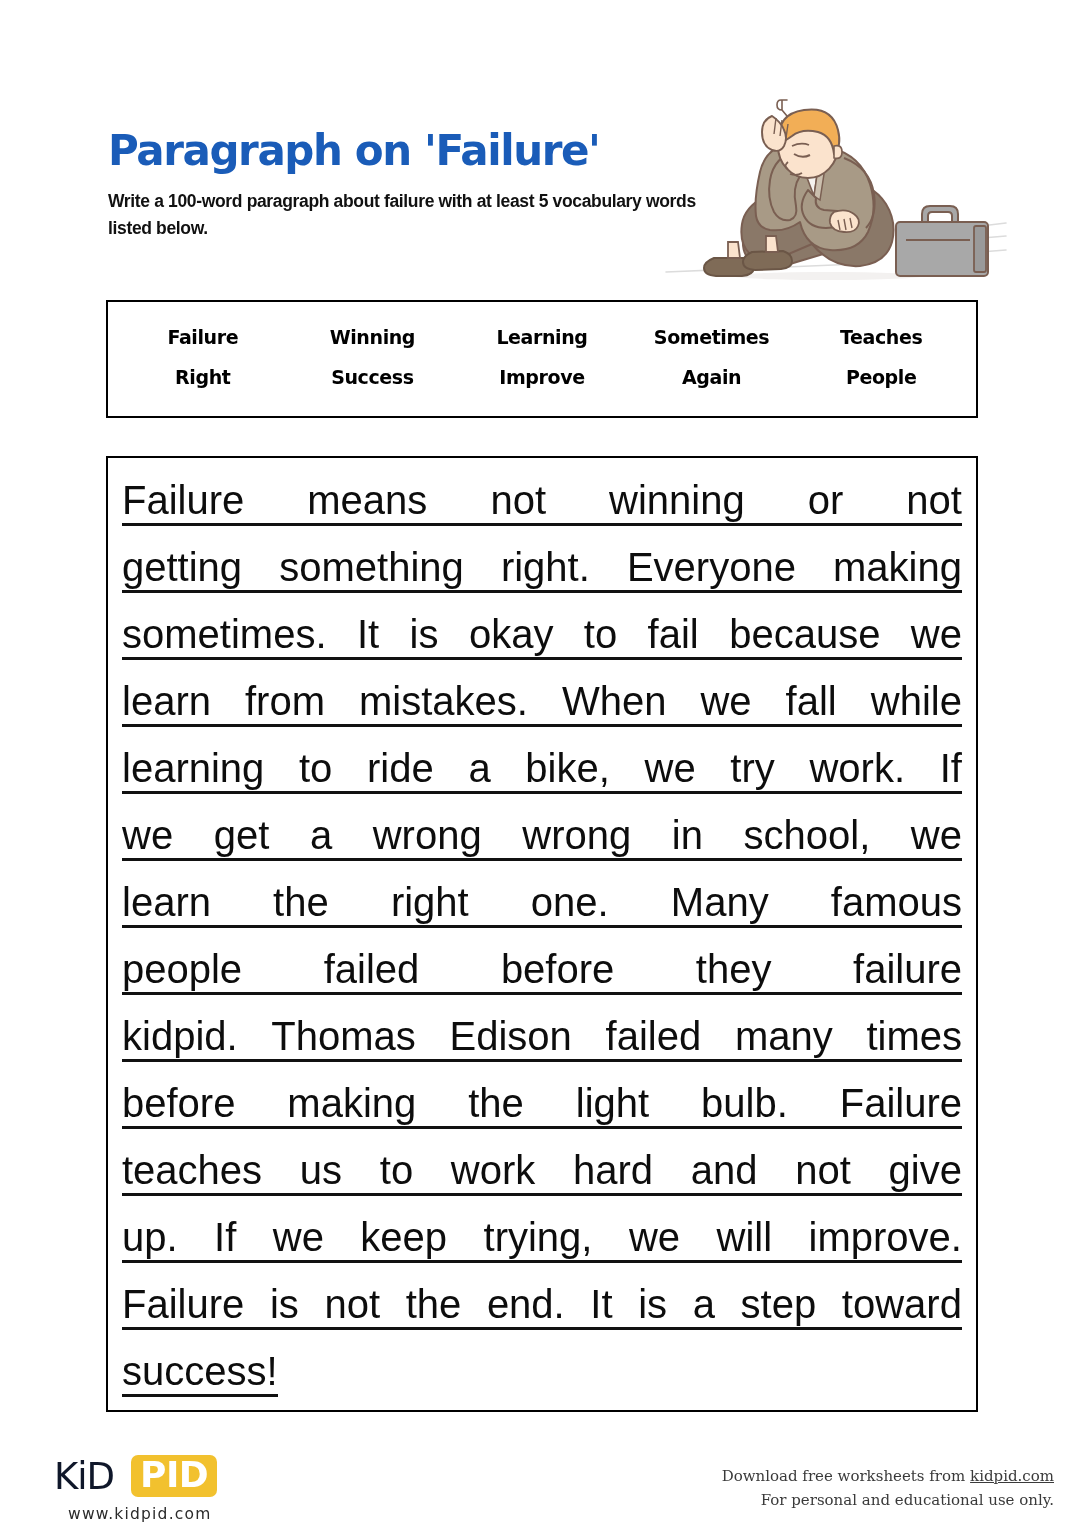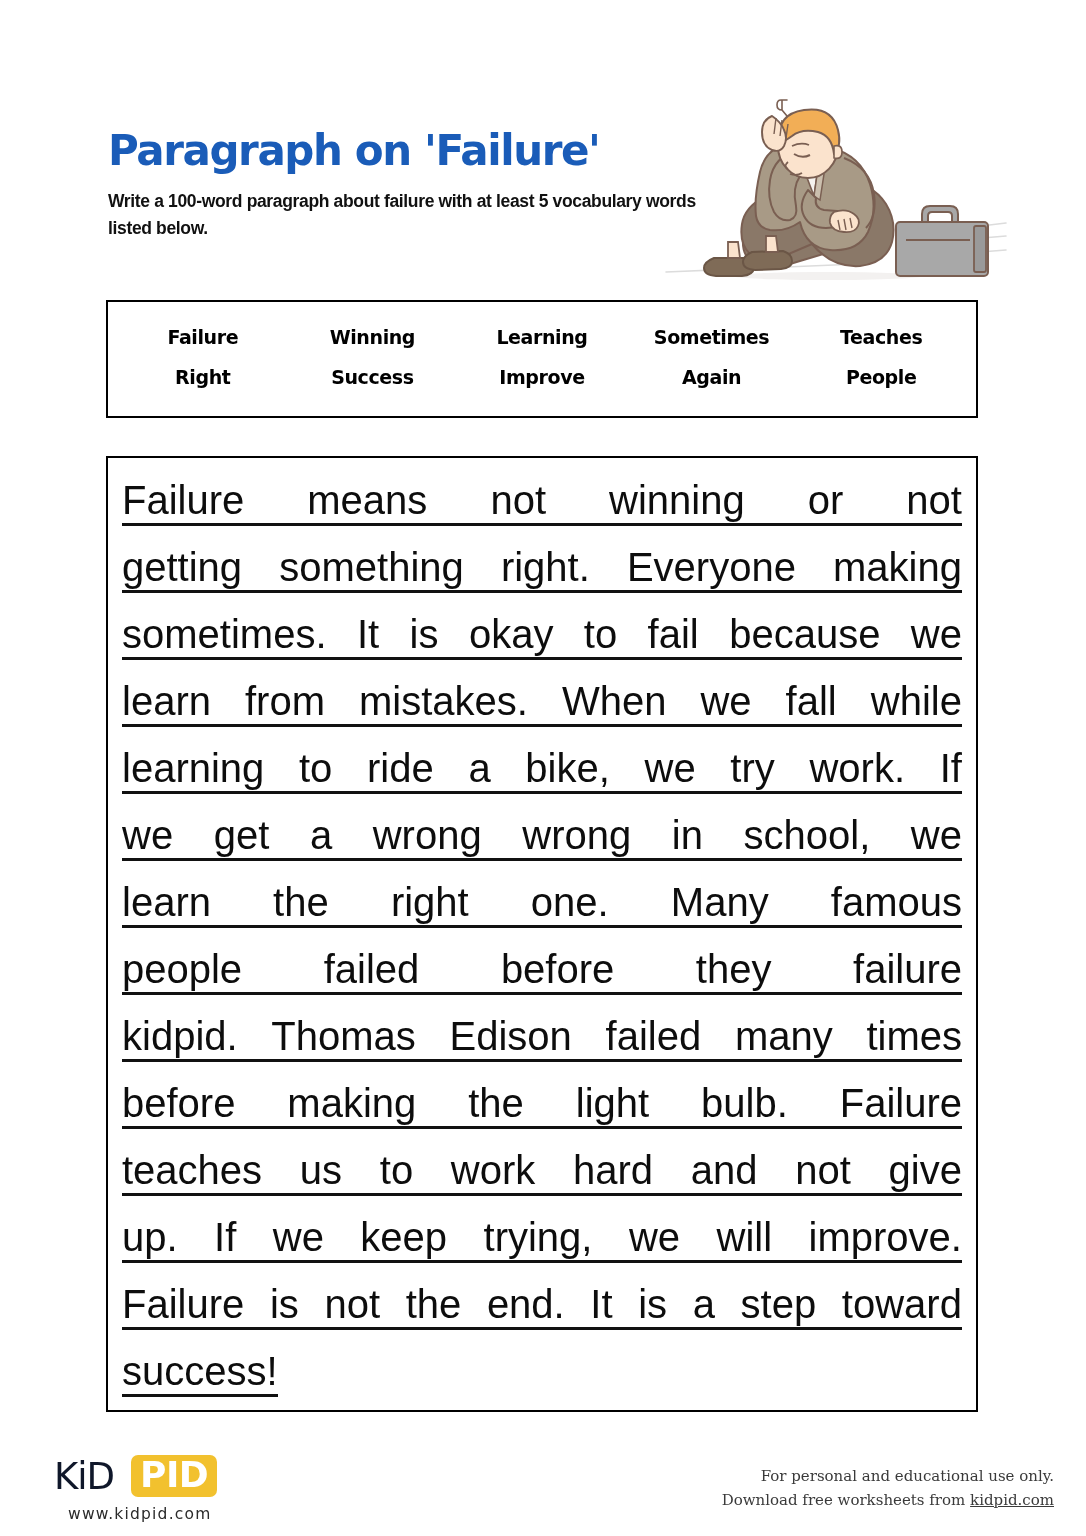--- a/index.html
+++ b/index.html
@@ -469,20 +469,20 @@
   <div id="footer">
     <div id="logo-block">
       <div id="logo-mark">
         <span id="logo-kid">KiD</span>
         <span id="logo-pid">PID</span>
       </div>
       <div id="logo-url">www.kidpid.com</div>
     </div>
 
     <div id="footer-notice">
-      <div>For personal and educational use only.</div>
       <div>
         <span>Download free worksheets from </span><a id="footer-link" href="#">kidpid.com</a>
       </div>
+      <div>For personal and educational use only.</div>
     </div>
   </div>
 
 </div>
 
 </body></html>

